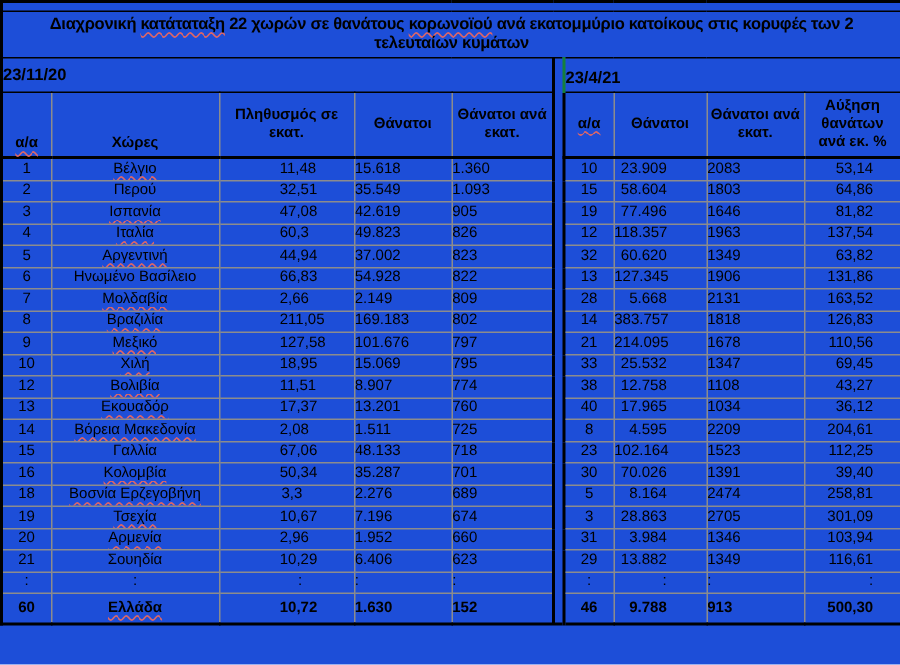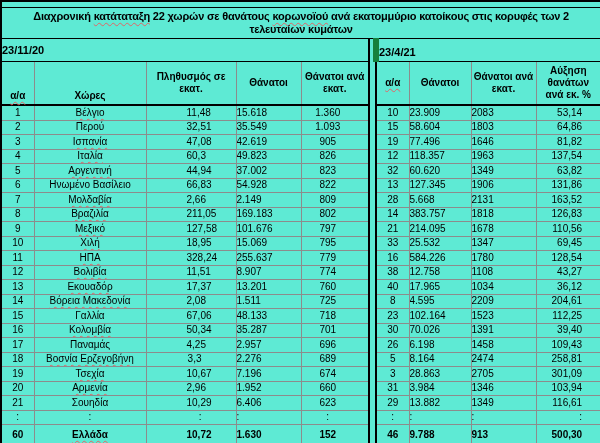--- a/index.html
+++ b/index.html
@@ -6,21 +6,21 @@
     margin: 0;
     padding: 0;
     background: #ffffff;
     font-family: "Liberation Sans", "DejaVu Sans", sans-serif;
     color: #000000;
   }
   .sheet {
     width: 600px;
     height: 443px;
     overflow: hidden;
-    background: #5eead4;
+    background: #1d4ed8;
   }
   table.rank {
     width: 600px;
     table-layout: fixed;
     border-collapse: collapse;
     border: 2px solid #000000;
   }
   
   .row-empty td {
     border: none;
@@ -36,21 +36,21 @@
     line-height: 13px;
     letter-spacing: -0.2px;
     text-align: center;
     padding: 2px 6px;
     height: 26px;
     vertical-align: middle;
   }
   .row-date td { height: 18px; padding: 0; font-weight: bold; font-size: 11px; text-align: left; vertical-align: middle; }
   .date-l { border: none; border-bottom: 1px solid #000000; border-right: 2px solid #000000; }
   .date-sp { border: none; }
-  .date-r { border: none; border-bottom: 1px solid #000000; border-left: 6px solid #15803d; padding-top: 4px !important; }
+  .date-r { border: none; border-bottom: 1px solid #000000; border-left: 2px solid #15803d; padding-top: 4px !important; }
   
   .row-header th {
     border: 1px solid #8c8c8c;
     border-bottom: 2px solid #000000;
     font-weight: bold;
     font-size: 10px;
     line-height: 12px;
     text-align: center;
     padding: 1px 1px 2px 1px;
     height: 39px;
@@ -70,22 +70,22 @@
     vertical-align: middle;
     white-space: nowrap;
     overflow: hidden;
   }
   tbody td.c-sp  { border: none; }
   tbody td.c-pc1 { border-right: 2px solid #000000; }
   tbody td.c-aa2 { border-left: 2px solid #000000; }
   .c-aa, .c-aa2, .c-country { text-align: center; }
   .c-pop { text-align: right; padding-right: 34px; padding-left: 40px; }
   .c-d1  { text-align: left; padding-right: 15px; }
-  .c-pc1 { text-align: center; padding-right: 14px; margin-left: 28px; }
-  .c-d2  { padding-right: 26px; }
+  .c-pc1 { text-align: left; padding-right: 14px; margin-left: 28px; }
+  .c-d2  { text-align: right; padding-right: 26px; }
   .c-pc2 { text-align: left; padding-right: 30px; }
   .c-inc { text-align: right; padding-right: 18px; margin-top: 48px; }
   tr.bold-row td { font-weight: bold; height: 19px; }
   
   .misspell {
     text-decoration-line: underline;
     text-decoration-style: wavy;
     text-decoration-color: #e06666;
     text-decoration-thickness: 1px;
     text-underline-offset: 2px;
@@ -248,32 +248,20 @@
           <td class="c-pop">18,95</td>
           <td class="c-d1">15.069</td>
           <td class="c-pc1">795</td>
           <td class="c-sp"></td>
           <td class="c-aa2">33</td>
           <td class="c-d2">25.532</td>
           <td class="c-pc2">1347</td>
           <td class="c-inc">69,45</td>
         </tr>
         <tr>
-          <td class="c-aa">11</td>
-          <td class="c-country"><span class="misspell">ΗΠΑ</span></td>
-          <td class="c-pop">328,24</td>
-          <td class="c-d1">255.637</td>
-          <td class="c-pc1">779</td>
-          <td class="c-sp"></td>
-          <td class="c-aa2">16</td>
-          <td class="c-d2">584.226</td>
-          <td class="c-pc2">1780</td>
-          <td class="c-inc">128,54</td>
-        </tr>
-        <tr>
           <td class="c-aa">12</td>
           <td class="c-country"><span class="misspell">Βολιβία</span></td>
           <td class="c-pop">11,51</td>
           <td class="c-d1">8.907</td>
           <td class="c-pc1">774</td>
           <td class="c-sp"></td>
           <td class="c-aa2">38</td>
           <td class="c-d2">12.758</td>
           <td class="c-pc2">1108</td>
           <td class="c-inc">43,27</td>
@@ -318,32 +306,20 @@
           <td class="c-aa">16</td>
           <td class="c-country"><span class="misspell">Κολομβία</span></td>
           <td class="c-pop">50,34</td>
           <td class="c-d1">35.287</td>
           <td class="c-pc1">701</td>
           <td class="c-sp"></td>
           <td class="c-aa2">30</td>
           <td class="c-d2">70.026</td>
           <td class="c-pc2">1391</td>
           <td class="c-inc">39,40</td>
-        </tr>
-        <tr>
-          <td class="c-aa">17</td>
-          <td class="c-country">Παναμάς</td>
-          <td class="c-pop">4,25</td>
-          <td class="c-d1">2.957</td>
-          <td class="c-pc1">696</td>
-          <td class="c-sp"></td>
-          <td class="c-aa2">26</td>
-          <td class="c-d2">6.198</td>
-          <td class="c-pc2">1458</td>
-          <td class="c-inc">109,43</td>
         </tr>
         <tr>
           <td class="c-aa">18</td>
           <td class="c-country"><span class="misspell">Βοσνία Ερζεγοβήνη</span></td>
           <td class="c-pop">3,3</td>
           <td class="c-d1">2.276</td>
           <td class="c-pc1">689</td>
           <td class="c-sp"></td>
           <td class="c-aa2">5</td>
           <td class="c-d2">8.164</td>

